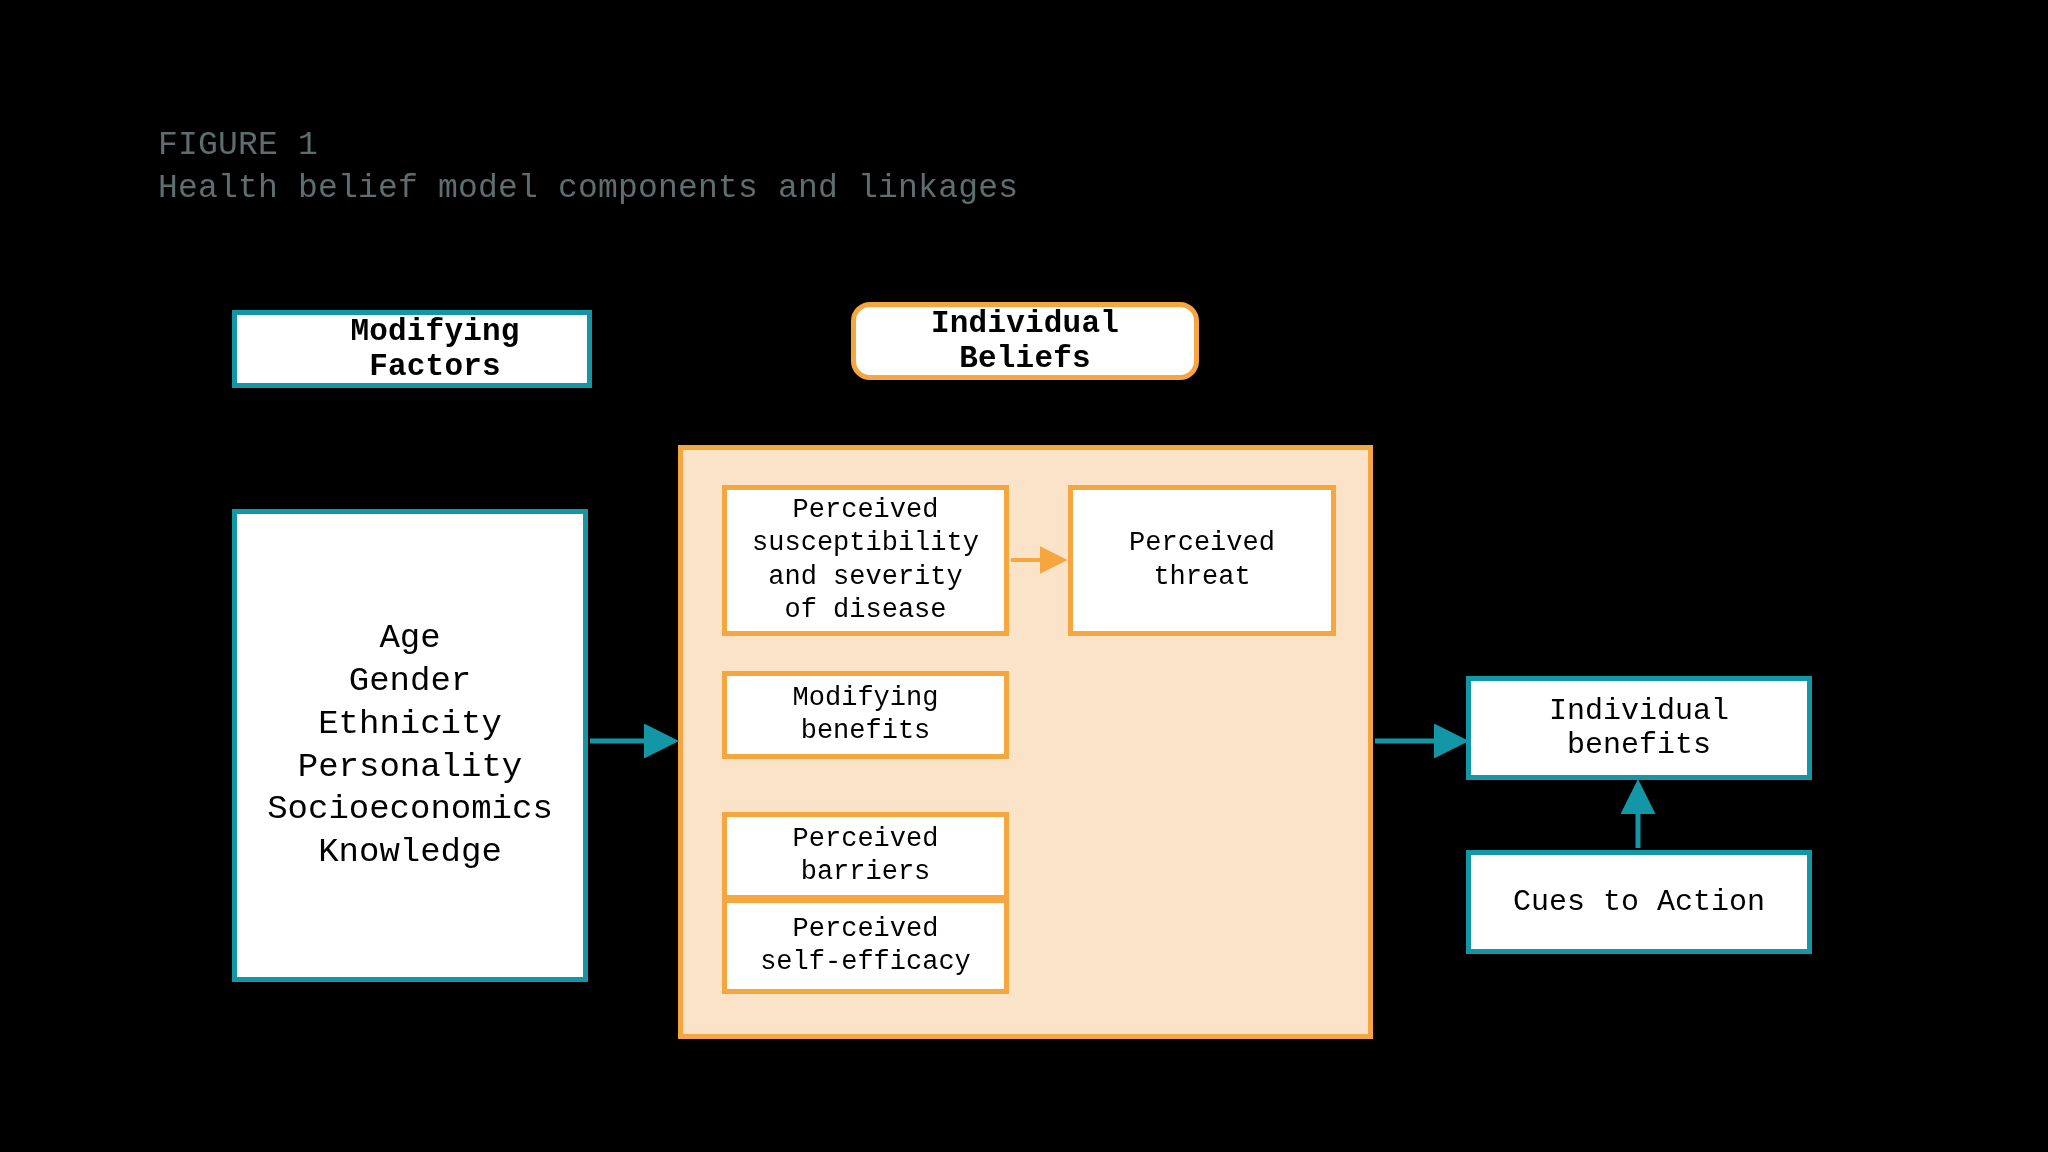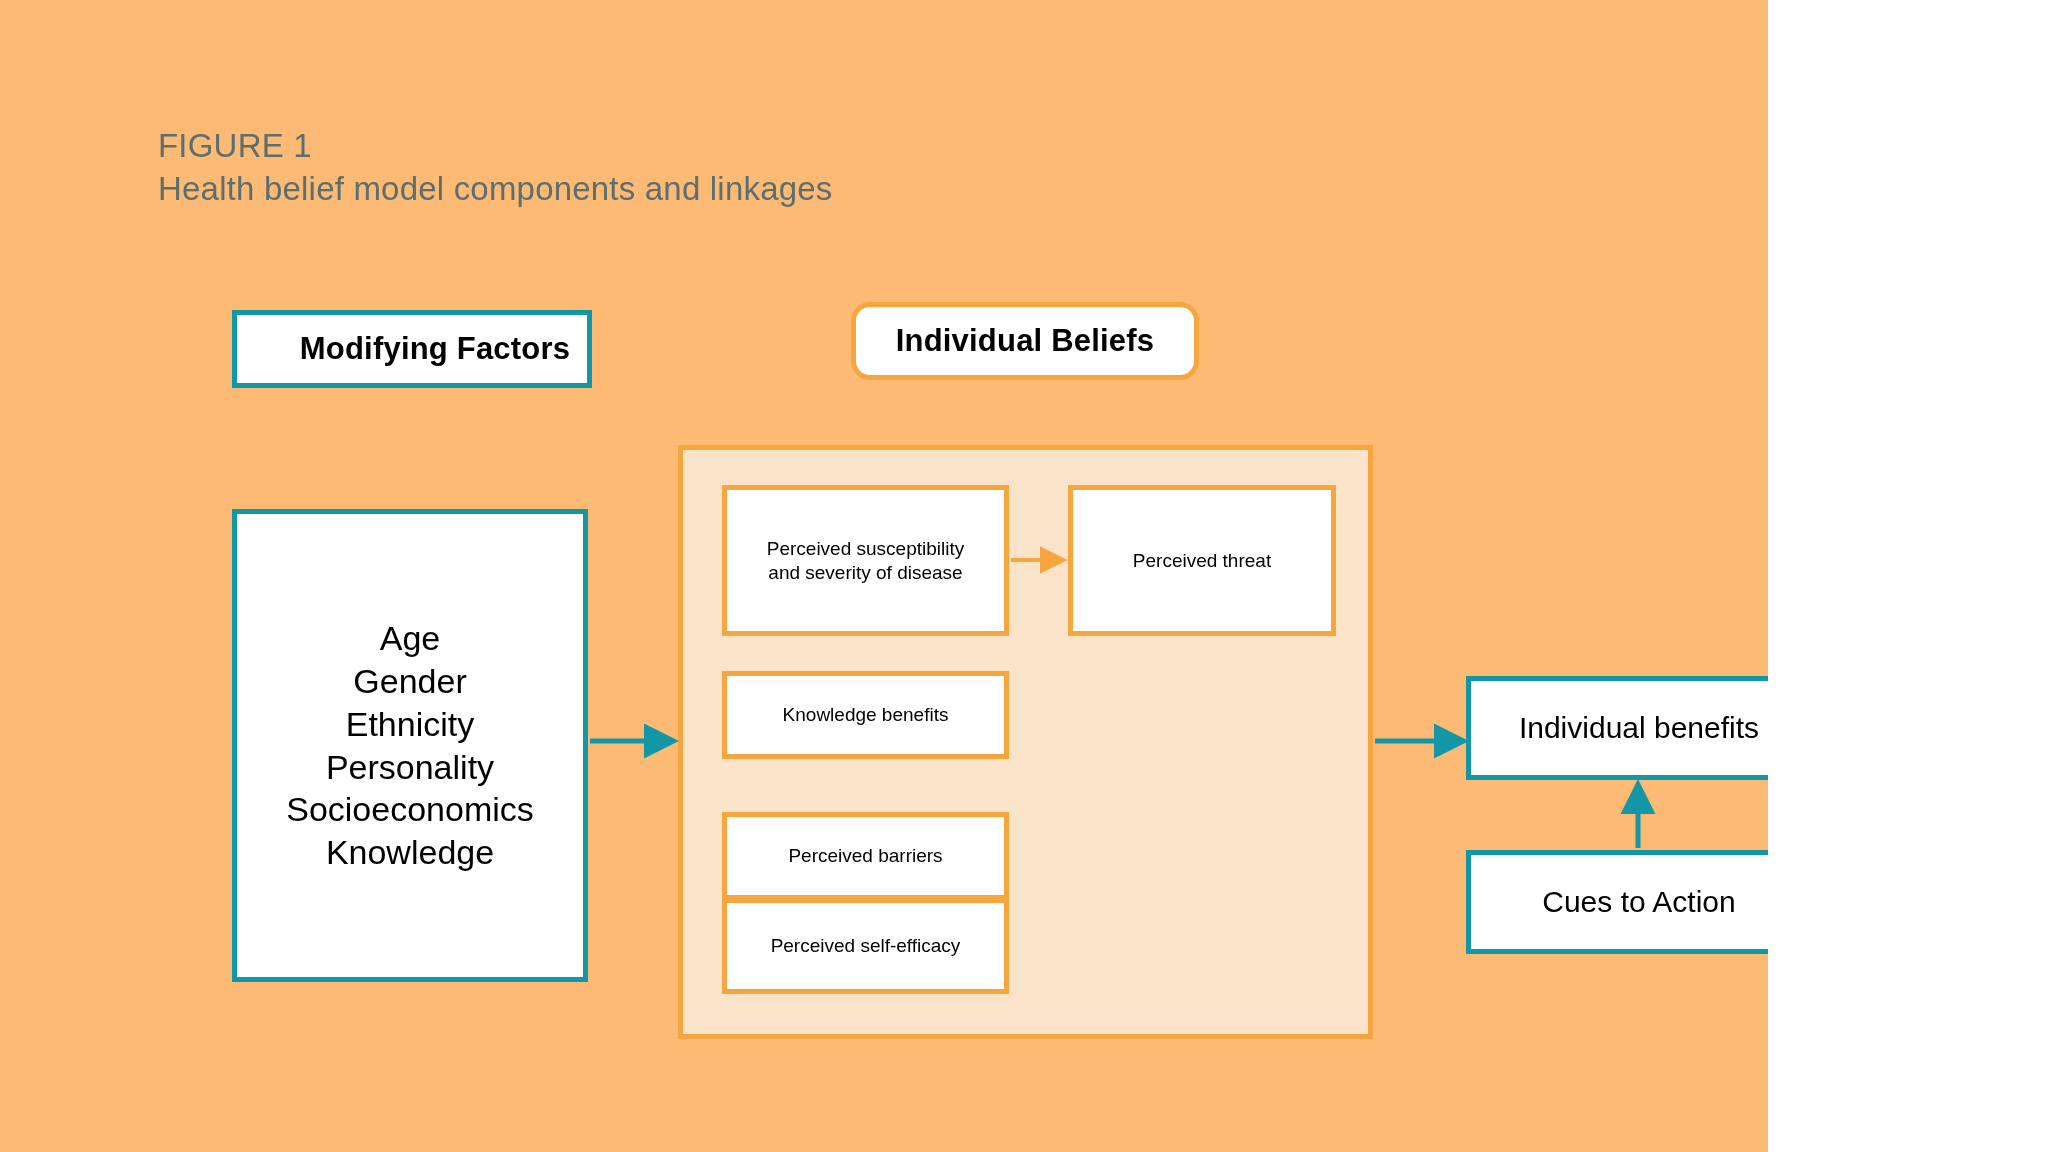--- a/index.html
+++ b/index.html
@@ -7,24 +7,25 @@
     margin: 0;
     padding: 0;
     background: #ffffff;
   }
   body {
     font-family: "Liberation Sans", sans-serif;
     -webkit-font-smoothing: antialiased;
   }
   #canvas {
     position: relative;
-    width: 1768px;
+    width: 2048px;
     height: 1152px;
-    background: #fdba74;
+    background: #000000;
     overflow: hidden;
+    font-family: Liberation Mono, monospace;
   }
 
   
   .fig-caption {
     position: absolute;
     left: 158px;
     top: 125px;
     color: #5b6b6b;
     font-weight: 400;
     letter-spacing: 0.2px;
@@ -70,21 +71,21 @@
   }
 
   
   .factors-list {
     font-size: 34px;
     line-height: 1.26;
     white-space: pre-line;
     color: #000000;
   }
   .belief-text {
-    font-size: 19px;
+    font-size: 27px;
     line-height: 1.24;
     padding: 0 27px;
     color: #000000;
   }
   .right-text {
     font-size: 30px;
     color: #000000;
   }
 
   
@@ -130,21 +131,21 @@
 
   <div class="box orange-box" style="left:722px; top:485px; width:287px; height:151px;">
     <span class="belief-text">Perceived susceptibility and severity of disease</span>
   </div>
 
   <div class="box orange-box" style="left:1068px; top:485px; width:268px; height:151px;">
     <span class="belief-text">Perceived threat</span>
   </div>
 
   <div class="box orange-box" style="left:722px; top:671px; width:287px; height:88px;">
-    <span class="belief-text">Knowledge benefits</span>
+    <span class="belief-text">Modifying benefits</span>
   </div>
 
   <div class="box orange-box" style="left:722px; top:784px; width:287px; height:88px;margin-top:28px;">
     <span class="belief-text">Perceived barriers</span>
   </div>
 
   <div class="box orange-box" style="left:722px; top:898px; width:287px; height:96px;">
     <span class="belief-text">Perceived self-efficacy</span>
   </div>
 

